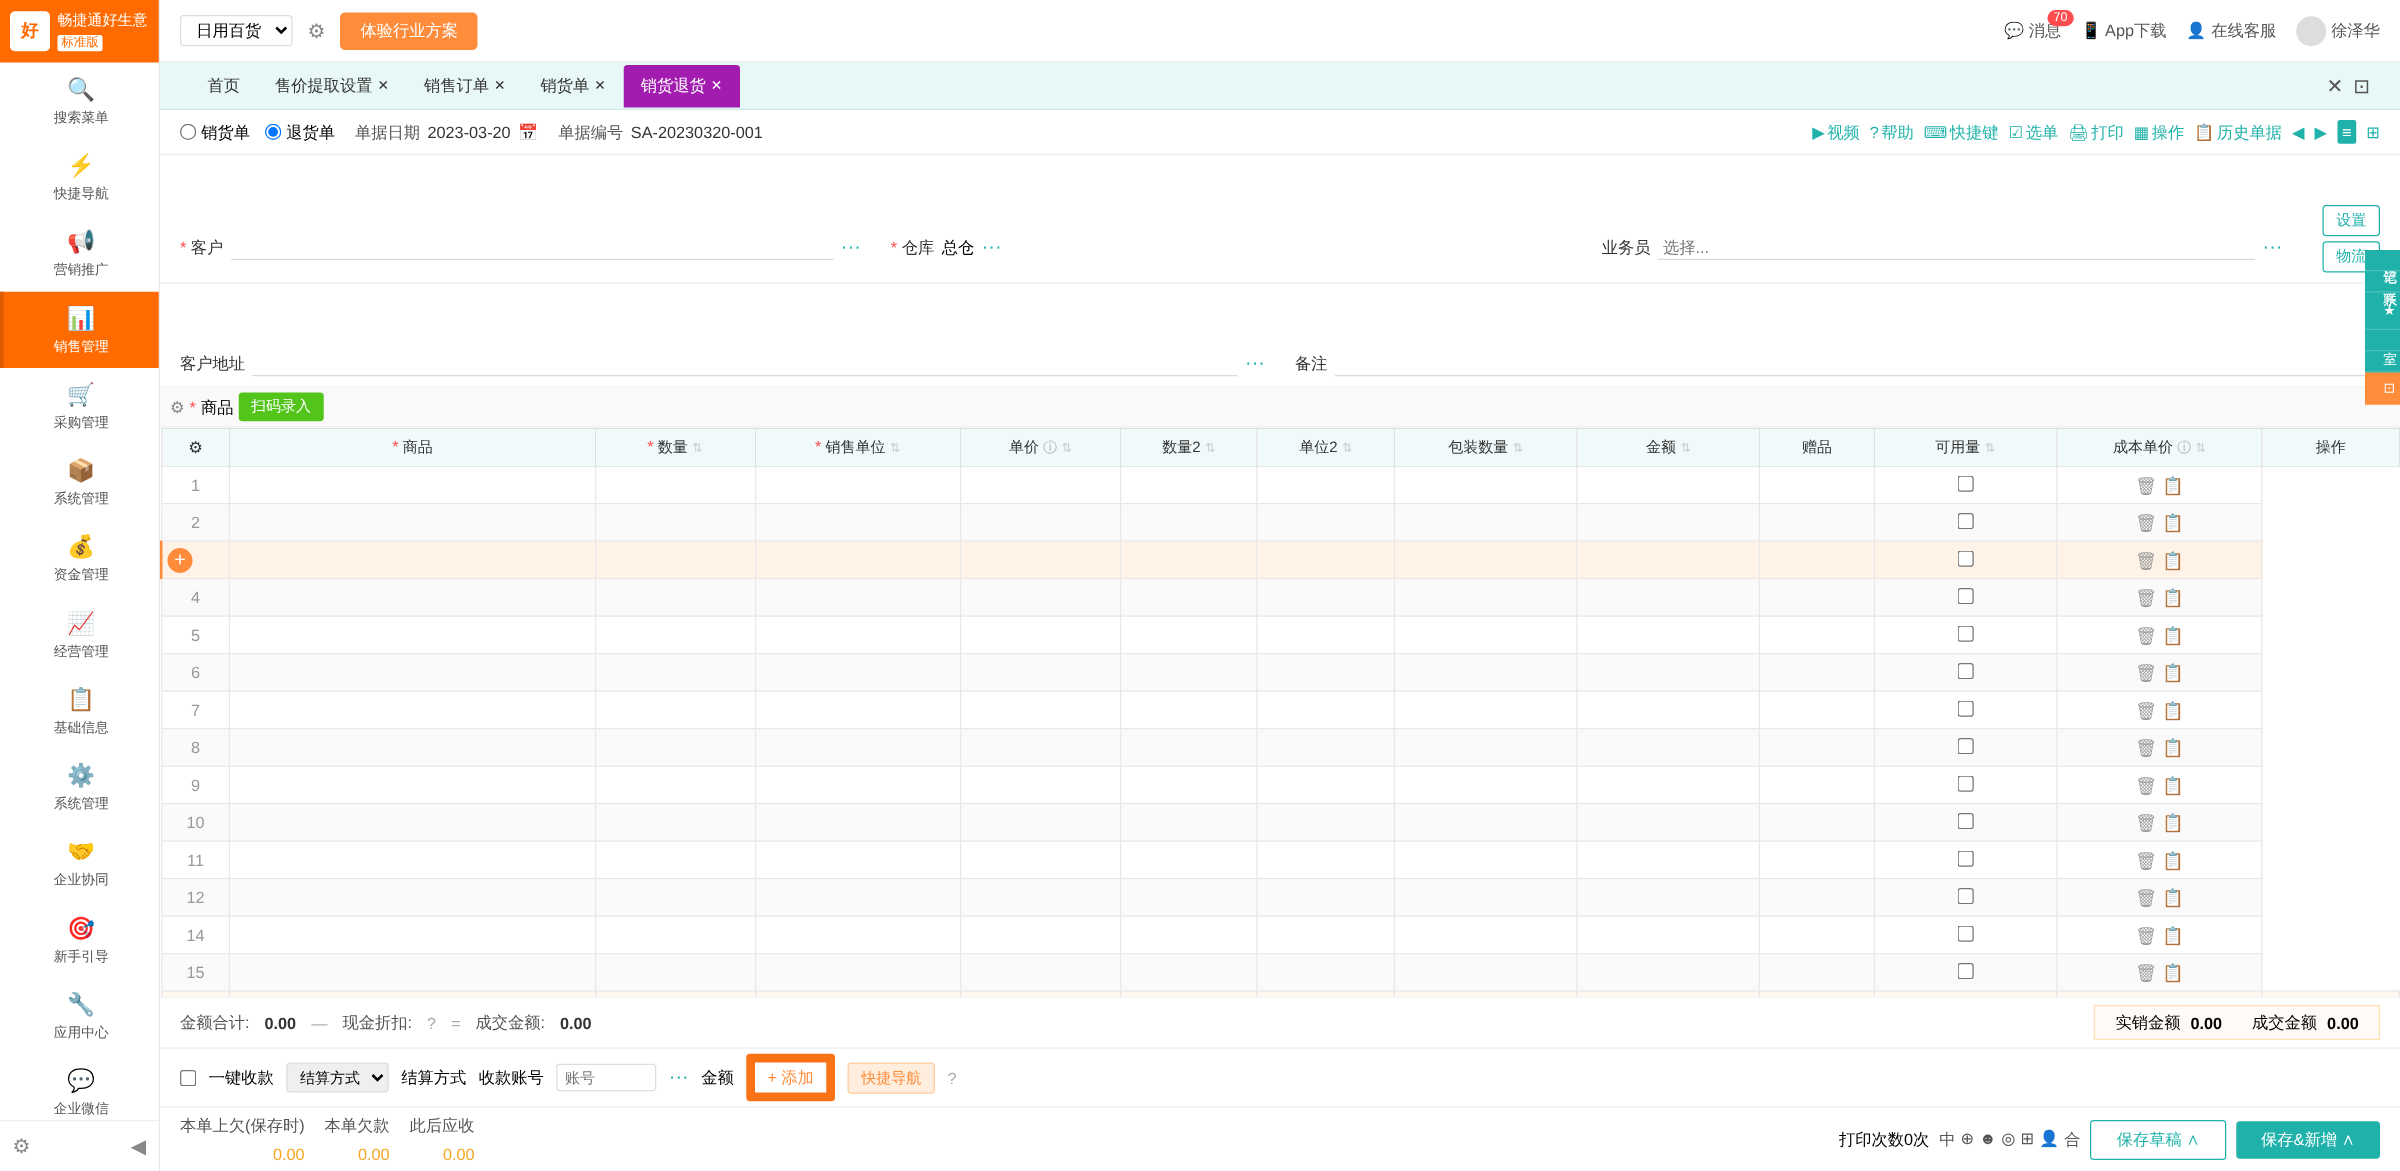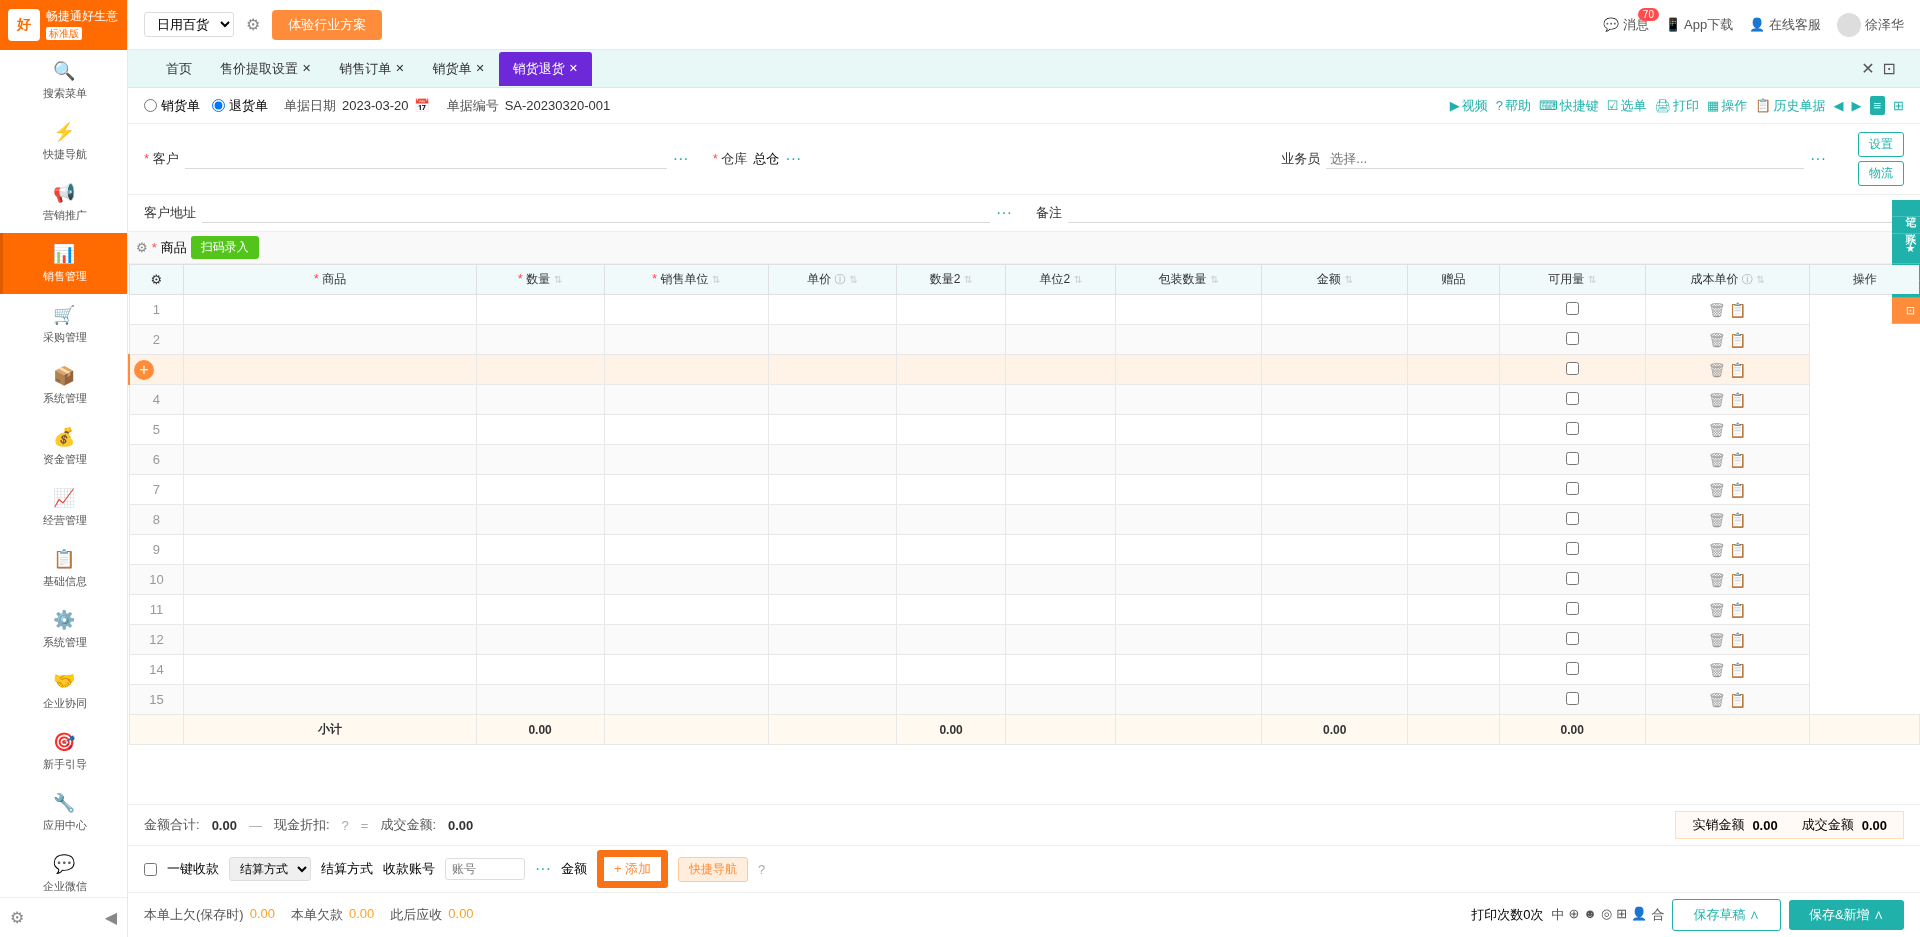--- a/index.html
+++ b/index.html
@@ -28,45 +28,45 @@
     .topbar-btn { background: #ff8c3a; color: #fff; border: none; border-radius: 4px; padding: 6px 16px; font-size: 13px; cursor: pointer; }
     .topbar-right { margin-left: auto; display: flex; align-items: center; gap: 16px; color: #555; font-size: 13px; }
     .topbar-badge { position: relative; display: inline-block; }
     .badge-num { background: #ff4d4f; color: #fff; border-radius: 8px; padding: 1px 5px; font-size: 10px; position: absolute; top: -8px; right: -10px; }
     .topbar-user { display: flex; align-items: center; gap: 4px; }
     .user-avatar { width: 24px; height: 24px; border-radius: 50%; background: #ddd; }
 
     
     .tabbar { background: #e8f8f6; display: flex; align-items: center; padding: 0 24px; height: 38px; border-bottom: 1px solid #d0ece9; }
     .tab { padding: 8px 14px; cursor: pointer; color: #333; border-radius: 3px 3px 0 0; font-size: 13px; display: flex; align-items: center; gap: 4px; }
-    .tab.active { background: #6d28d9; color: #fff; }
+    .tab.active { background: #a21caf; color: #fff; }
     .tab .close { cursor: pointer; font-size: 11px; }
     .tabbar-right { margin-left: auto; display: flex; align-items: center; gap: 8px; }
 
     
     .content { flex: 1; background: #fff; overflow: hidden; display: flex; flex-direction: column; padding: 0; }
 
     
     .form-header { padding: 8px 16px; display: flex; align-items: center; gap: 16px; border-bottom: 1px solid #eee; }
     .radio-group { display: flex; gap: 12px; align-items: center; }
     .radio-item { display: flex; align-items: center; gap: 4px; cursor: pointer; }
     .form-header-field { display: flex; align-items: center; gap: 6px; }
     .form-header-label { color: #555; }
     .form-header-value { color: #333; }
     .header-actions { margin-left: auto; display: flex; align-items: center; gap: 8px; color: #20b2aa; font-size: 12px; }
     .header-actions span { cursor: pointer; display: flex; align-items: center; gap: 2px; }
 
     
     .fields-row { display: flex; align-items: center; padding: 8px 16px; gap: 24px; border-bottom: 1px solid #eee; }
-    .field-group { display: flex; align-items: center; gap: 6px; flex: 1; }
+    .field-group { display: flex; align-items: center; gap: 6px; flex: 1; margin-top: 46px; }
     .field-label { color: #333; white-space: nowrap; }
     .field-label.required::before { content: '* '; color: #ff4d4f; }
     .field-input { flex: 1; border: none; border-bottom: 1px solid #d9d9d9; padding: 2px 4px; color: #333; min-width: 80px; outline: none; }
     .field-dots { color: #20b2aa; cursor: pointer; font-size: 16px; }
-    .side-btns { display: flex; flex-direction: column; gap: 4px; margin-left: 8px; }
+    .side-btns { display: flex; flex-direction: column; gap: 4px; margin-left: 8px; margin-top: 32px; }
     .side-btn { background: #fff; border: 1px solid #20b2aa; color: #20b2aa; border-radius: 3px; padding: 3px 10px; font-size: 12px; cursor: pointer; }
 
     
     .table-toolbar { display: flex; align-items: center; padding: 4px 8px; gap: 4px; background: #f9f9f9; border-bottom: 1px solid #eee; }
     .scan-btn { background: #52c41a; color: #fff; border: none; border-radius: 3px; padding: 3px 10px; font-size: 12px; cursor: pointer; }
 
     
     .table-wrap { flex: 1; overflow-y: auto; overflow-x: hidden; }
     table { width: 100%; border-collapse: collapse; }
     th { background: #f0fafa; border: 1px solid #e0e0e0; padding: 6px 4px; font-weight: normal; color: #333; font-size: 12px; text-align: center; white-space: nowrap; position: sticky; top: 0; z-index: 2; }
@@ -89,21 +89,21 @@
 
     
     .payment-row { border-top: 1px solid #eee; padding: 4px 16px; display: flex; align-items: center; gap: 10px; background: #fff; }
     .payment-input { border: 1px solid #ddd; border-radius: 3px; padding: 3px 6px; font-size: 12px; width: 80px; }
     .payment-select { border: 1px solid #ddd; border-radius: 3px; padding: 3px 6px; font-size: 12px; }
     .add-btn { background: #fff; border: 7px solid #f97316; color: #ff8c3a; border-radius: 3px; padding: 3px 10px; font-size: 12px; cursor: pointer; }
     .fee-btn { background: #ffeedd; border: 1px solid #ffcc99; color: #ff8c3a; border-radius: 3px; padding: 3px 10px; font-size: 12px; cursor: pointer; }
 
     
     .bottom-bar { border-top: 1px solid #eee; padding: 6px 16px; display: flex; align-items: center; gap: 16px; background: #fff; }
-    .bottom-info { display: flex; align-items: flex-start; gap: 6px; font-size: 12px; color: #555; }
+    .bottom-info { display: flex; align-items: flex-end; gap: 6px; font-size: 12px; color: #555; flex-direction: column; }
     .btn-save-draft { background: #fff; border: 1px solid #20b2aa; color: #20b2aa; border-radius: 3px; padding: 6px 20px; font-size: 13px; cursor: pointer; }
     .btn-save-new { background: #20b2aa; color: #fff; border: none; border-radius: 3px; padding: 6px 20px; font-size: 13px; cursor: pointer; }
     .teal { color: #20b2aa; }
 
     
     .right-icons { position: fixed; right: 0; top: 200px; display: flex; flex-direction: column; background: #20b2aa; width: 28px; }
     .right-icon-item { color: #fff; text-align: center; padding: 8px 2px; font-size: 11px; cursor: pointer; border-bottom: 1px solid rgba(255,255,255,0.2); writing-mode: vertical-rl; }
   </style>
 </head>
 <body>

